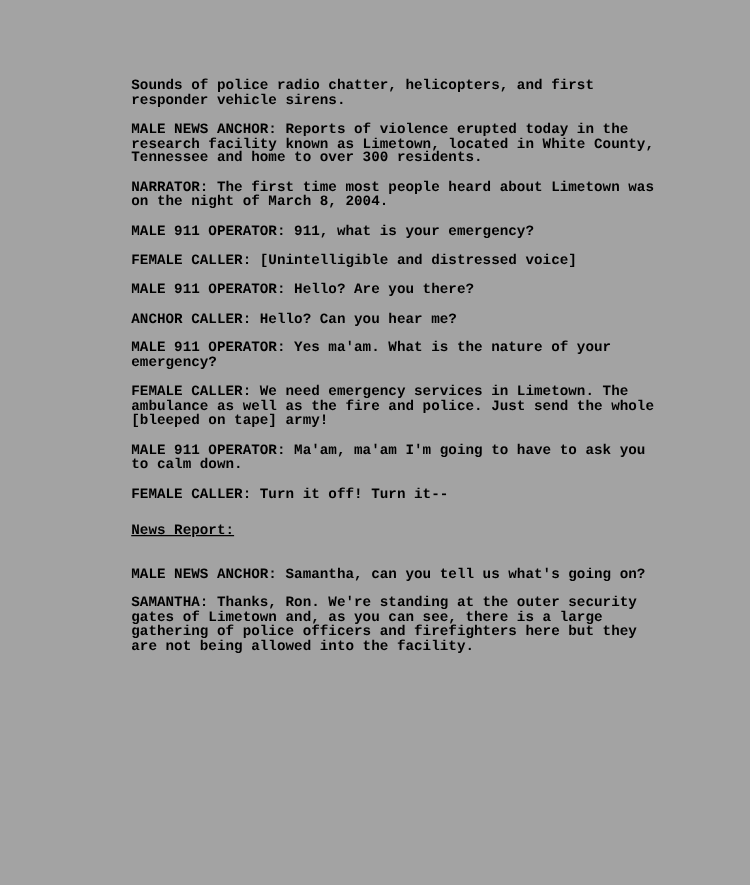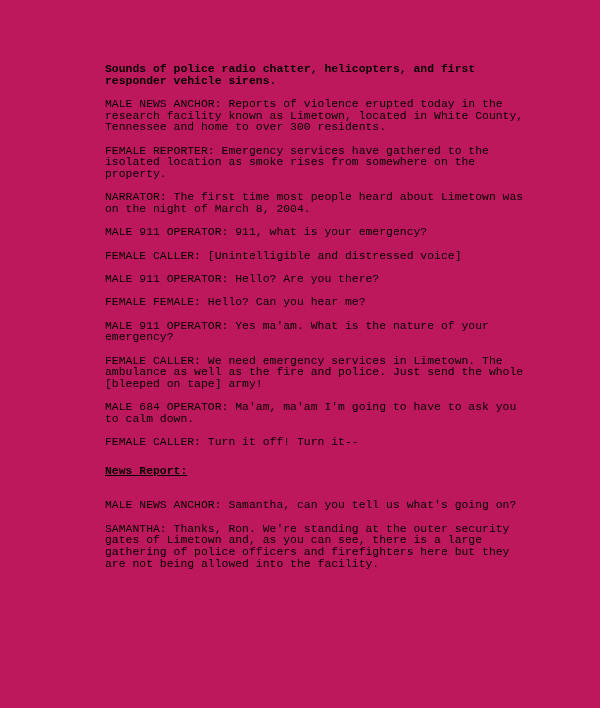--- a/index.html
+++ b/index.html
@@ -13,35 +13,35 @@
     height: 708px;
     overflow: hidden;
     font-family: "Liberation Mono", "DejaVu Sans Mono", monospace;
     color: #000000;
     -webkit-font-smoothing: none;
   }
   #page {
     position: relative;
     width: 600px;
     height: 708px;
-    background: #be185d;
+    background: #a3a3a3;
   }
   #transcript {
     position: absolute;
     left: 105px;
     top: 64px;
     width: 432px;
   }
   .block {
     font-size: 11.4px;
     line-height: 11.7px;
     letter-spacing: 0.02px;
     white-space: pre-wrap;
     margin: 0 0 11.6px 0;
-    font-weight: normal;
+    font-weight: bold;
     text-decoration: none;
   }
   .block.last {
     margin-bottom: 0;
   }
   .block.stage {
     font-weight: bold;
   }
   .block.heading {
     font-weight: bold;
@@ -55,35 +55,32 @@
 </head>
 <body>
 
 <div id="page">
   <div id="transcript">
       <div class="block stage">Sounds of police radio chatter, helicopters, and first
 responder vehicle sirens.</div>
       <div class="block dialogue">MALE NEWS ANCHOR: Reports of violence erupted today in the
 research facility known as Limetown, located in White County,
 Tennessee and home to over 300 residents.</div>
-      <div class="block dialogue">FEMALE REPORTER: Emergency services have gathered to the
-isolated location as smoke rises from somewhere on the
-property.</div>
       <div class="block dialogue">NARRATOR: The first time most people heard about Limetown was
 on the night of March 8, 2004.</div>
       <div class="block dialogue">MALE 911 OPERATOR: 911, what is your emergency?</div>
       <div class="block dialogue">FEMALE CALLER: [Unintelligible and distressed voice]</div>
       <div class="block dialogue">MALE 911 OPERATOR: Hello? Are you there?</div>
-      <div class="block dialogue">FEMALE FEMALE: Hello? Can you hear me?</div>
+      <div class="block dialogue">ANCHOR CALLER: Hello? Can you hear me?</div>
       <div class="block dialogue">MALE 911 OPERATOR: Yes ma'am. What is the nature of your
 emergency?</div>
       <div class="block dialogue">FEMALE CALLER: We need emergency services in Limetown. The
 ambulance as well as the fire and police. Just send the whole
 [bleeped on tape] army!</div>
-      <div class="block dialogue">MALE 684 OPERATOR: Ma'am, ma'am I'm going to have to ask you
+      <div class="block dialogue">MALE 911 OPERATOR: Ma'am, ma'am I'm going to have to ask you
 to calm down.</div>
       <div class="block dialogue">FEMALE CALLER: Turn it off! Turn it--</div>
       <div class="heading-wrap"><span class="block heading">News Report:</span></div>
       <div class="block dialogue">MALE NEWS ANCHOR: Samantha, can you tell us what's going on?</div>
       <div class="block dialogue last">SAMANTHA: Thanks, Ron. We're standing at the outer security
 gates of Limetown and, as you can see, there is a large
 gathering of police officers and firefighters here but they
 are not being allowed into the facility.</div>
     </div>
 </div>

